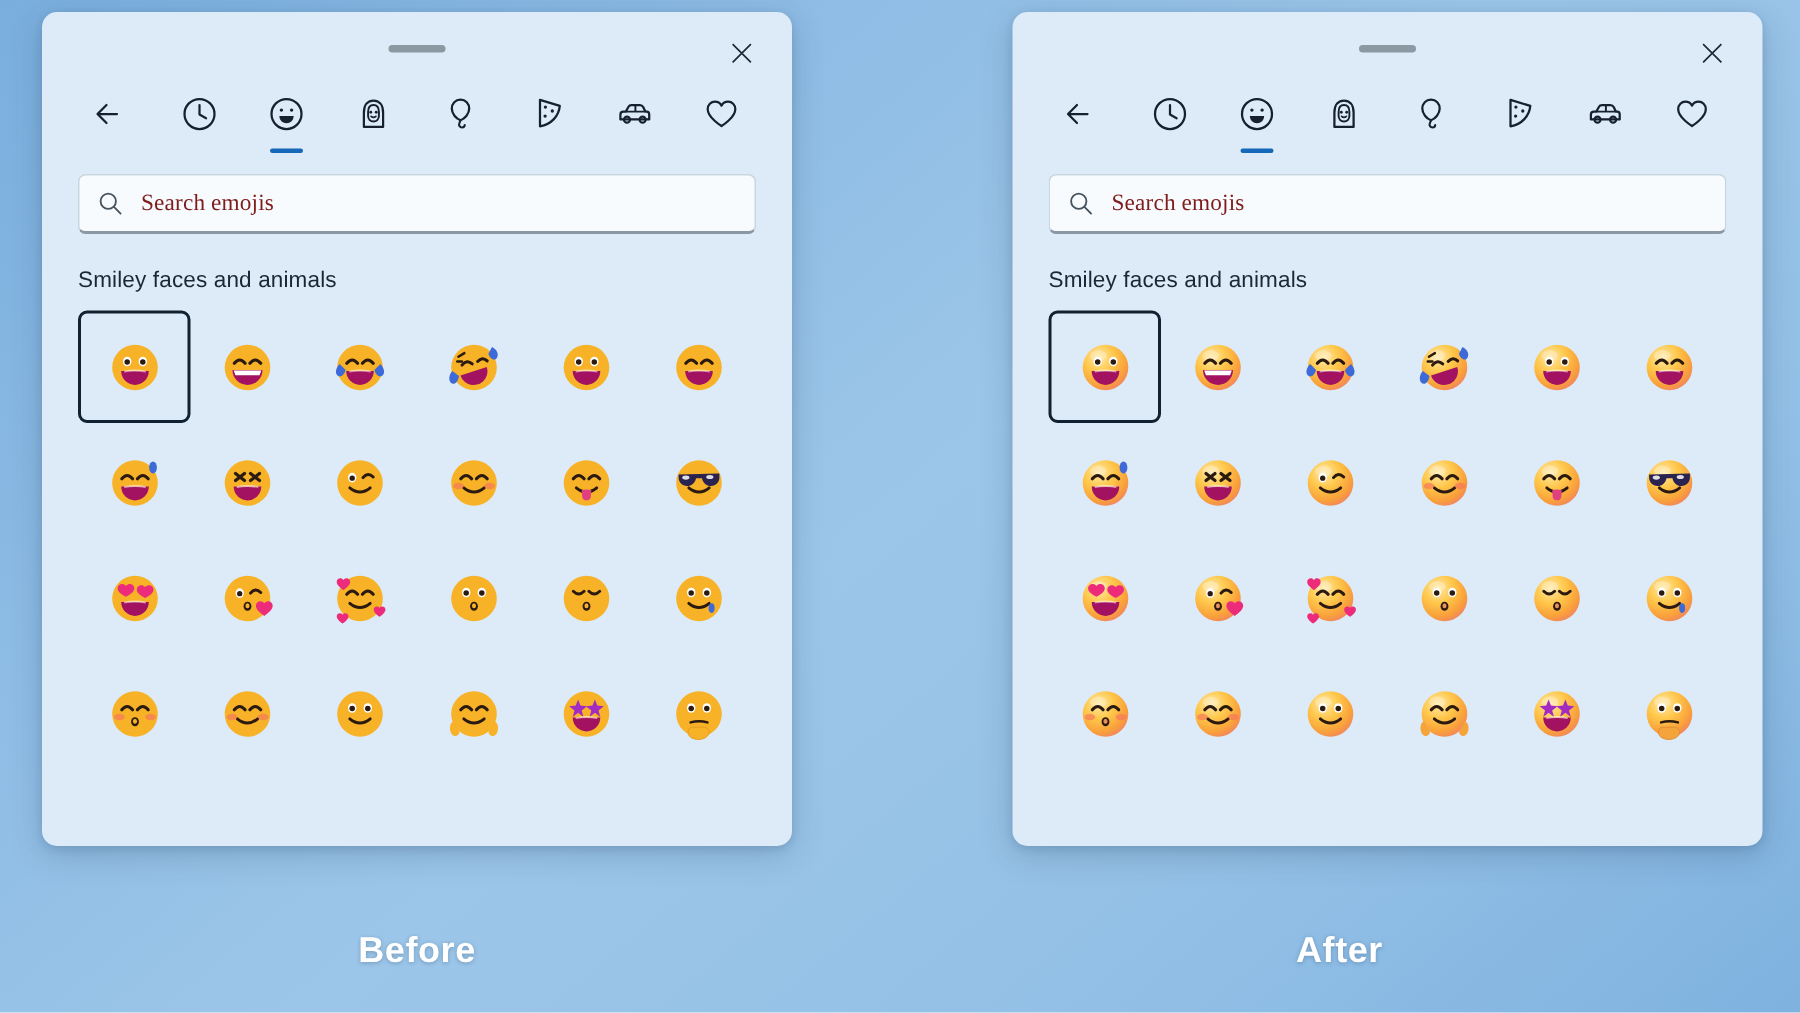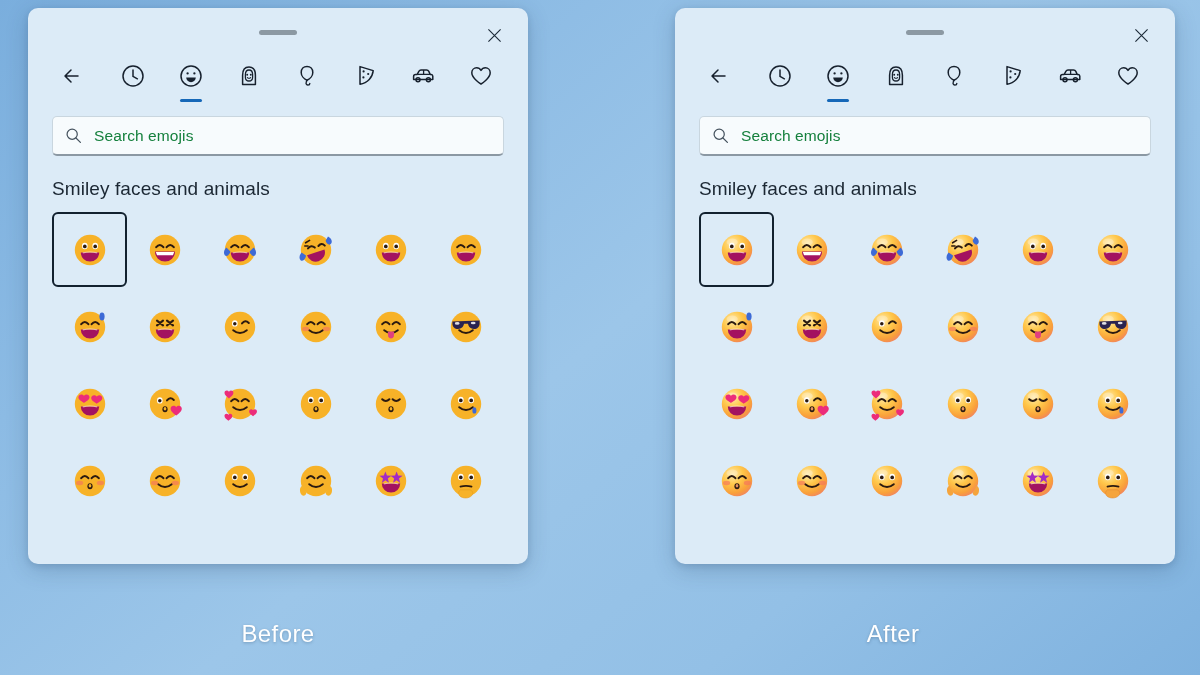--- a/index.html
+++ b/index.html
@@ -55,47 +55,47 @@
 
   
   .search-wrap { padding:4px 24px 0 24px; }
   .search-box {
     height:40px; background:#f7fbfd;
     border:1px solid #c9d6df; border-bottom:2px solid #8b98a3;
     border-radius:5px; display:flex; align-items:center; padding:0 12px;
   }
   .search-box .s-icon { width:17px; height:17px; color:#46535f; flex:none; margin-right:12px; }
   .search-box .s-icon svg { width:100%; height:100%; display:block; }
-  .search-box .s-placeholder { font-size:15.5px; color:#15803d; letter-spacing:.1px; }
+  .search-box .s-placeholder { font-size:15.5px; color:#7f1d1d; letter-spacing:.1px;font-family:Liberation Serif, serif; }
 
   
   .section-title {
     padding:22px 24px 0 24px;
-    font-size:19px; color:#1b2733; letter-spacing:.1px;
+    font-size:15px; color:#1b2733; letter-spacing:.1px;
   }
 
   
   .grid {
     margin-top:12px; padding:0 24px;
     display:grid; grid-template-columns:repeat(6,1fr);
     row-gap:2px;
   }
   .cell {
     height:75px; display:flex; align-items:center; justify-content:center;
     border:2px solid transparent; border-radius:6px; cursor:pointer;
   }
   .cell.focused { border-color:#12212f; }
   .emo { width:40px; height:40px; display:block; }
   .emo svg { width:100%; height:100%; display:block; }
 
   
   .caption {
     position:absolute; top:620px; width:500px;
     text-align:center; color:#ffffff;
-    font-size:24px; font-weight:400; letter-spacing:.4px;
+    font-size:24px; font-weight:700; letter-spacing:.4px;
     text-shadow:0 1px 3px rgba(40,70,100,.35);
   }
   .caption.before { left:28px; }
   .caption.after  { left:643px; }
 </style>
 </head>
 <body>
 
 <div class="stage">
 

